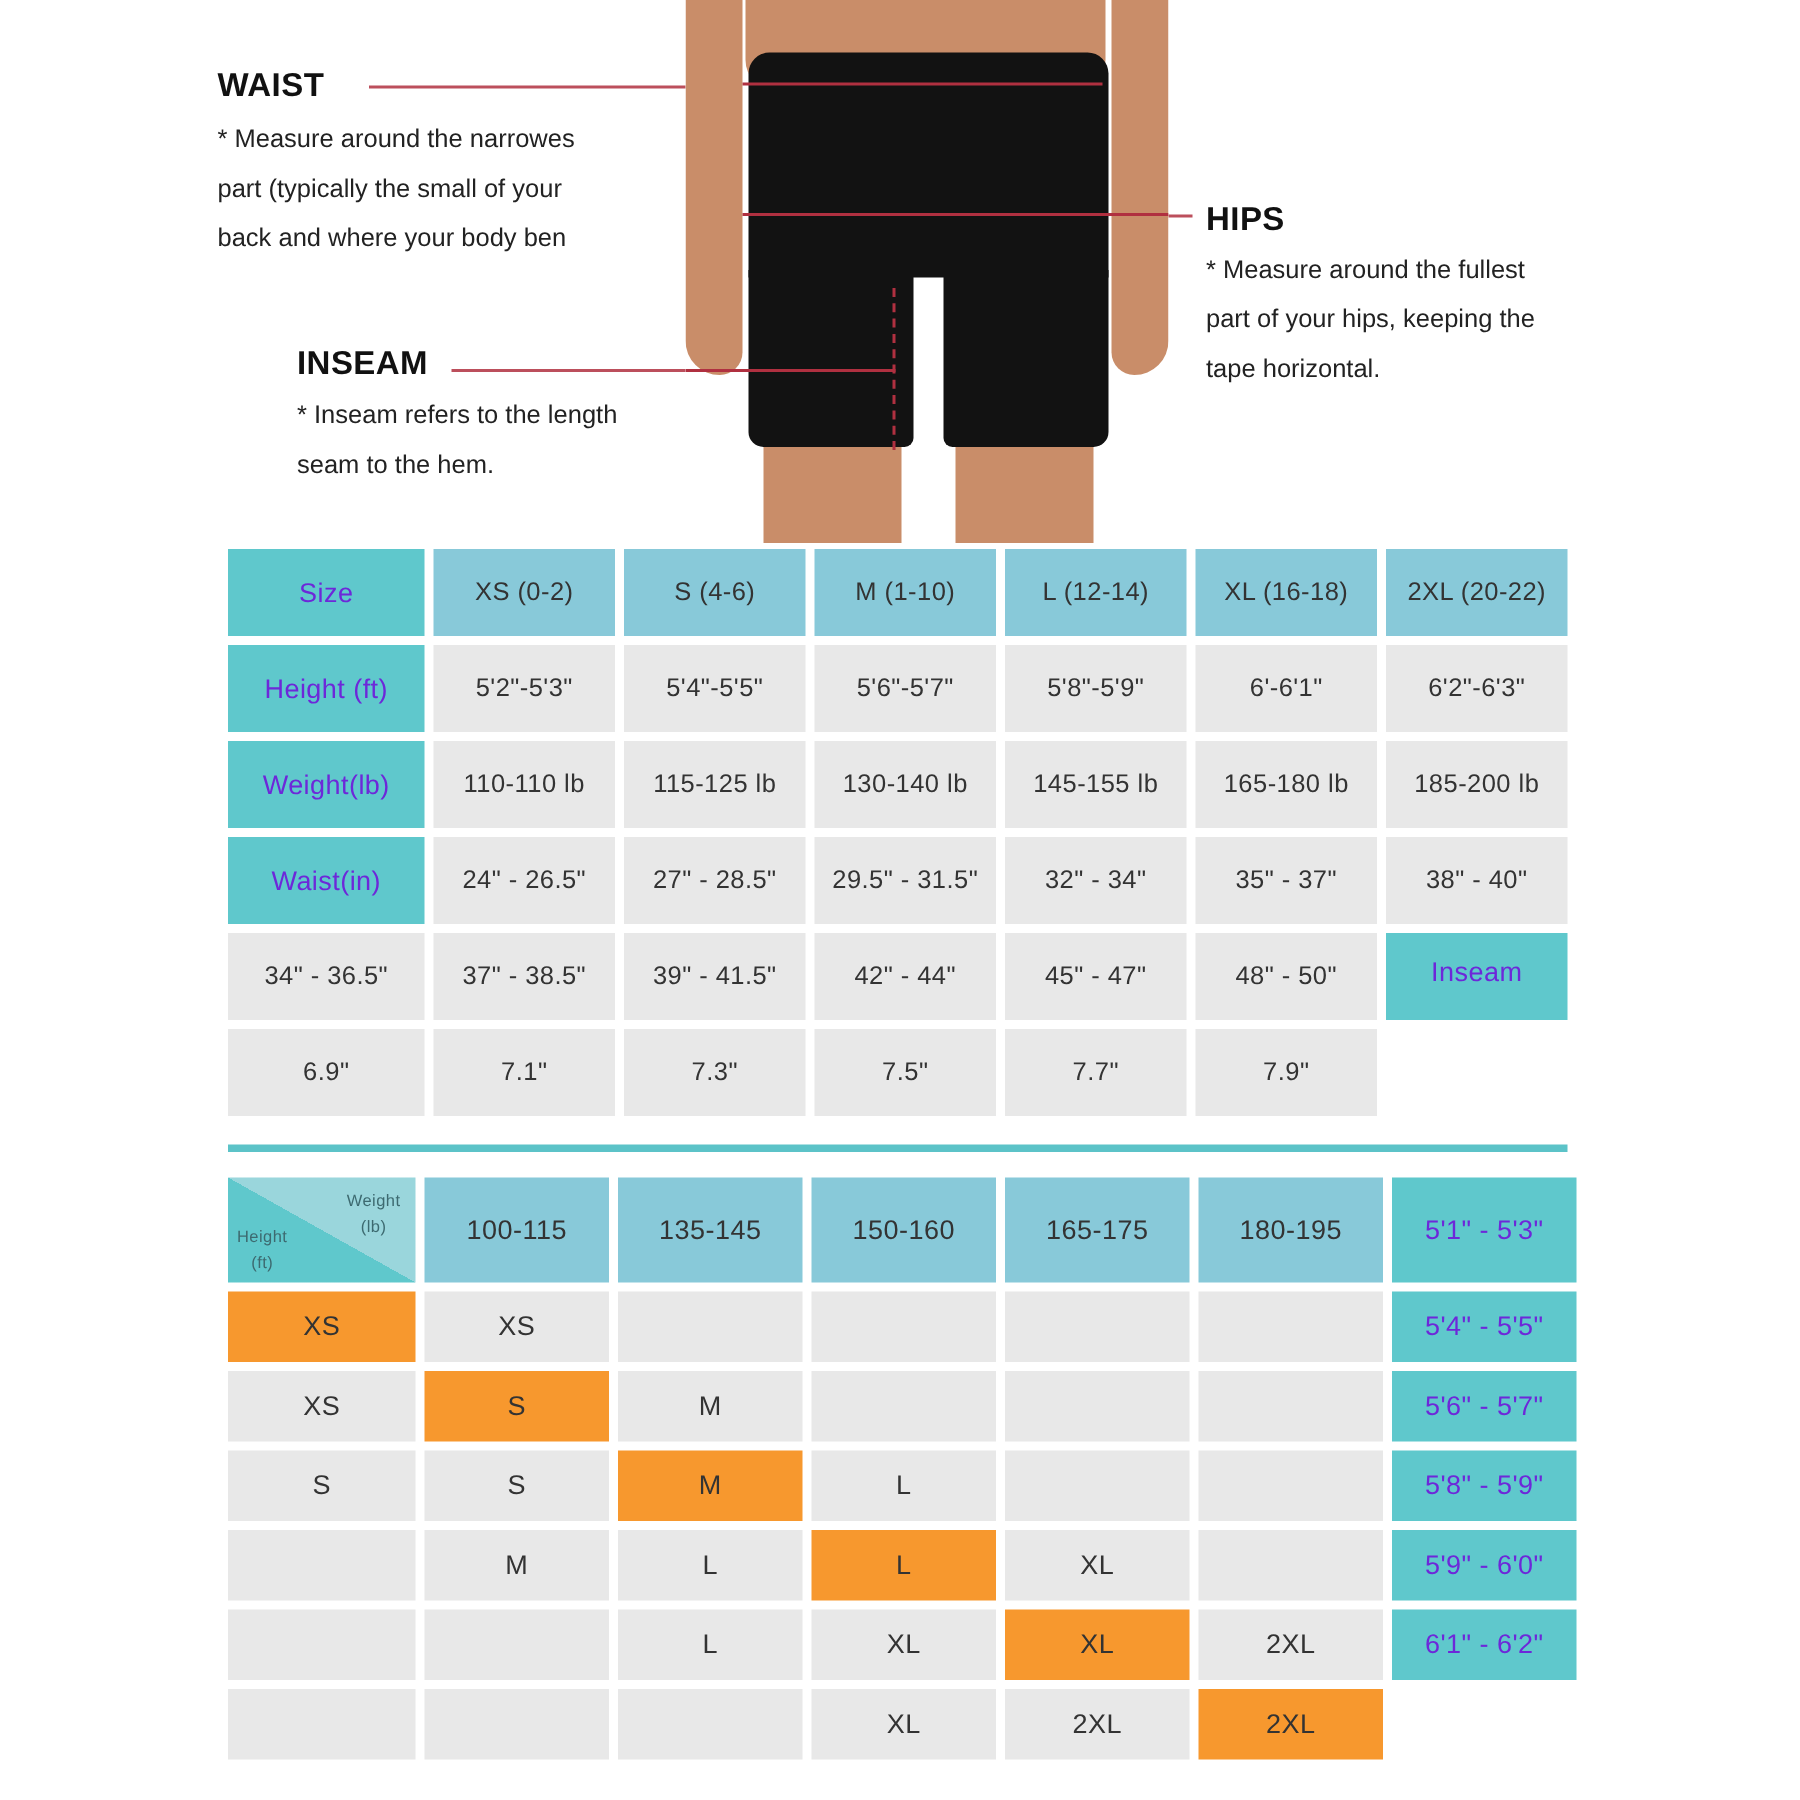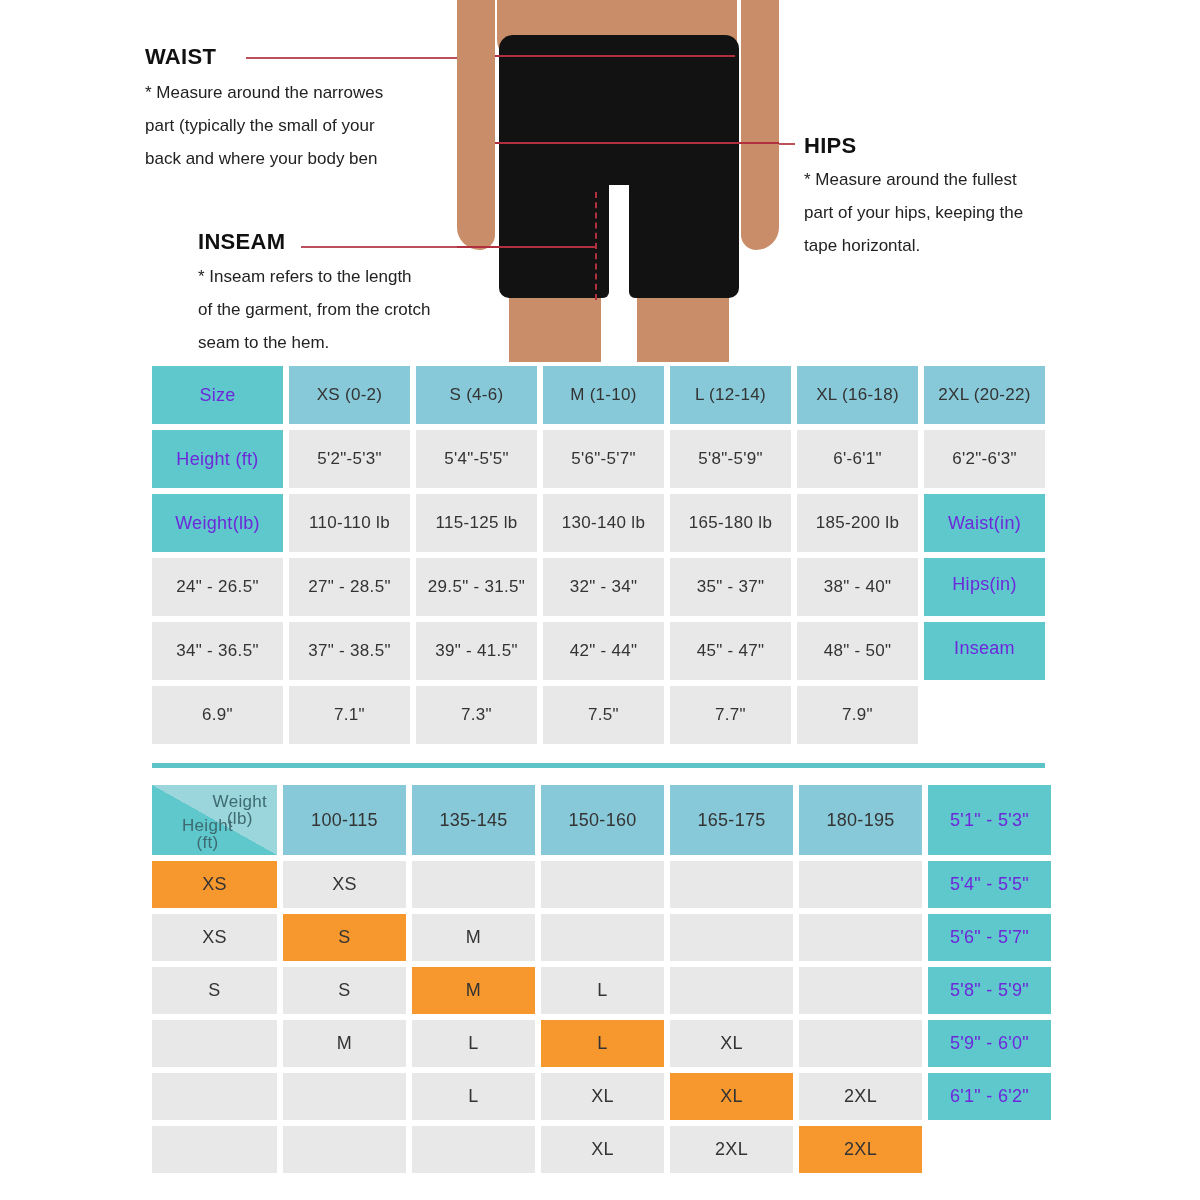--- a/index.html
+++ b/index.html
@@ -21,23 +21,23 @@
   .tbl { position: absolute; display: grid; gap: 6px; }
   .cell {
     display: flex; align-items: center; justify-content: center; font-size: 17px; color: #333;
     background: #e8e8e8; white-space: nowrap; letter-spacing: 0.3px;
   }
   .cell.hdr-col { background: #88c9d9; }
   .cell.hdr-row { background: #5fc8cc; color: #6d28d9; font-size: 18px; }
   .cell.hdr-row.top { align-items: flex-start; padding-top: 16px; box-sizing: border-box; }
   .cell.hi { background: #f7982e; }
   .cell.big { font-size: 18px; }
-  .corner { position: relative; background: linear-gradient(to top right, #5fc8cc 50%, #9ad6dc 50%); font-size: 17px; color: #3d6a70; }
+  .corner { position: relative; background: linear-gradient(to top right, #5fc8cc 50%, #9ad6dc 50%); font-size: 11px; color: #3d6a70; }
   .corner .w { position: absolute; right: 10px; top: 8px; text-align: center; line-height: 17px; }
-  .corner .h { position: absolute; left: 6px; top: 32px; text-align: center; line-height: 17px; margin-left: 24px; }
+  .corner .h { position: absolute; left: 6px; top: 32px; text-align: center; line-height: 17px; }
   .divider { position: absolute; left: 152px; top: 763px; width: 893px; height: 5px; background: #5cc3c8; }
 </style>
 </head>
 <body>
 
 <div class="abs lbl-title" style="left:145px;top:44px;">WAIST</div>
 <div class="redline" style="left:246px;top:57px;width:420px;"></div>
 <div class="abs lbl-desc" style="left:145px;top:76px;width:276px;">
   <div>* Measure around the narrowes</div>
   <div>part (typically the small of your</div>
@@ -49,21 +49,20 @@
 <div class="abs lbl-desc" style="left:804px;top:163px;width:270px;">
   <div>* Measure around the fullest</div>
   <div>part of your hips, keeping the</div>
   <div>tape horizontal.</div>
 </div>
 
 <div class="abs lbl-title" style="left:198px;top:229px;">INSEAM</div>
 <div class="redline" style="left:301px;top:246px;width:296px;"></div>
 <div class="abs lbl-desc" style="left:198px;top:260px;width:280px;">
   <div>* Inseam refers to the length</div>
-  <div>of the garment, from the crotch</div>
   <div>seam to the hem.</div>
 </div>
 
 <div class="figure">
   <div class="skin" style="left:40px;top:0;width:240px;height:60px;border-radius:0 0 20px 20px;"></div>
   <div class="skin" style="left:0;top:0;width:38px;height:250px;border-radius:0 0 20px 30px;"></div>
   <div class="skin" style="left:284px;top:0;width:38px;height:250px;border-radius:0 0 30px 20px;"></div>
   <div class="shorts" style="left:42px;top:35px;width:240px;height:150px;border-radius:14px 14px 0 0;"></div>
   <div class="shorts" style="left:42px;top:180px;width:110px;height:118px;border-radius:0 0 6px 10px;"></div>
   <div class="shorts" style="left:172px;top:180px;width:110px;height:118px;border-radius:0 0 10px 6px;"></div>
@@ -89,32 +88,32 @@
   <div class="cell">5'4"-5'5"</div>
   <div class="cell">5'6"-5'7"</div>
   <div class="cell">5'8"-5'9"</div>
   <div class="cell">6'-6'1"</div>
   <div class="cell">6'2"-6'3"</div>
 
   <div class="cell hdr-row">Weight(lb)</div>
   <div class="cell">110-110 lb</div>
   <div class="cell">115-125 lb</div>
   <div class="cell">130-140 lb</div>
+  <div class="cell">145-155 lb</div>
   <div class="cell">165-180 lb</div>
   <div class="cell">185-200 lb</div>
 
   <div class="cell hdr-row">Waist(in)</div>
   <div class="cell">24" - 26.5"</div>
   <div class="cell">27" - 28.5"</div>
   <div class="cell">29.5" - 31.5"</div>
   <div class="cell">32" - 34"</div>
   <div class="cell">35" - 37"</div>
   <div class="cell">38" - 40"</div>
 
-  <div class="cell hdr-row top">Hips(in)</div>
   <div class="cell">34" - 36.5"</div>
   <div class="cell">37" - 38.5"</div>
   <div class="cell">39" - 41.5"</div>
   <div class="cell">42" - 44"</div>
   <div class="cell">45" - 47"</div>
   <div class="cell">48" - 50"</div>
 
   <div class="cell hdr-row top">Inseam</div>
   <div class="cell">6.9"</div>
   <div class="cell">7.1"</div>

